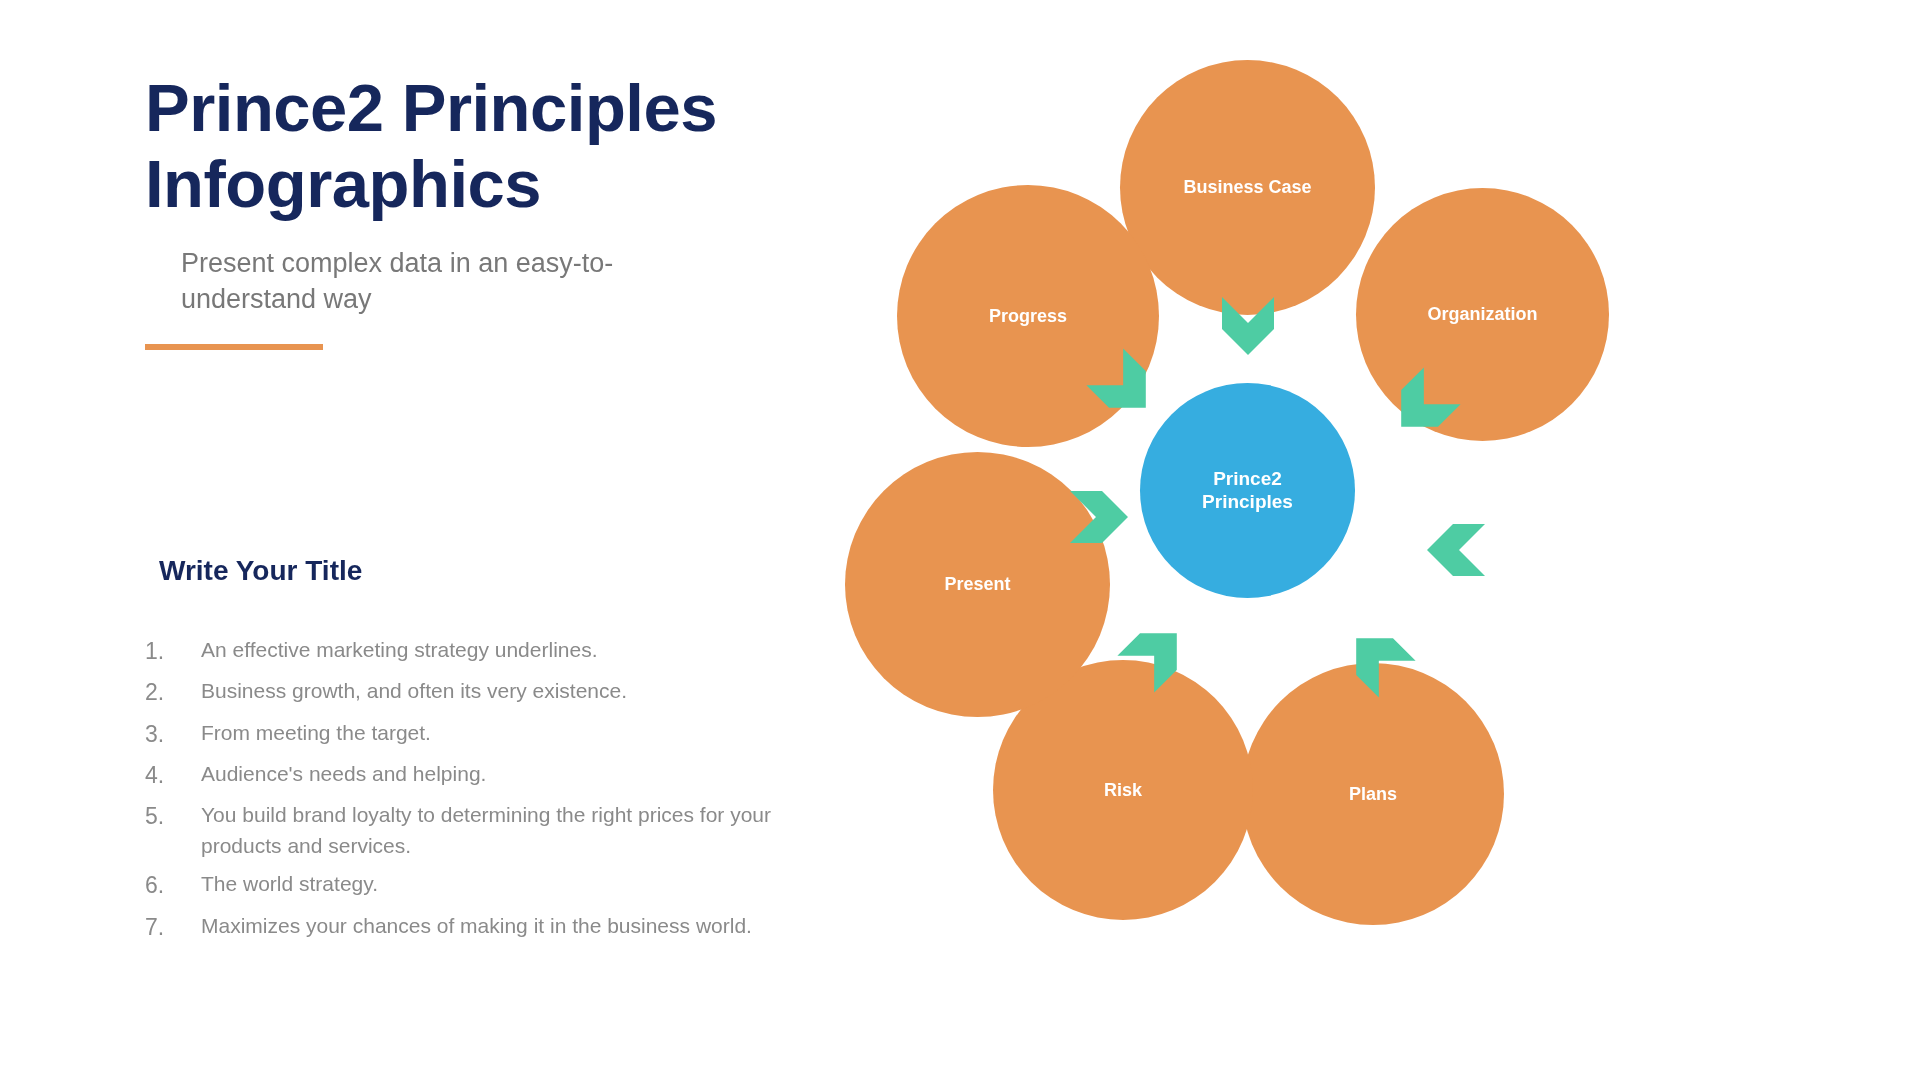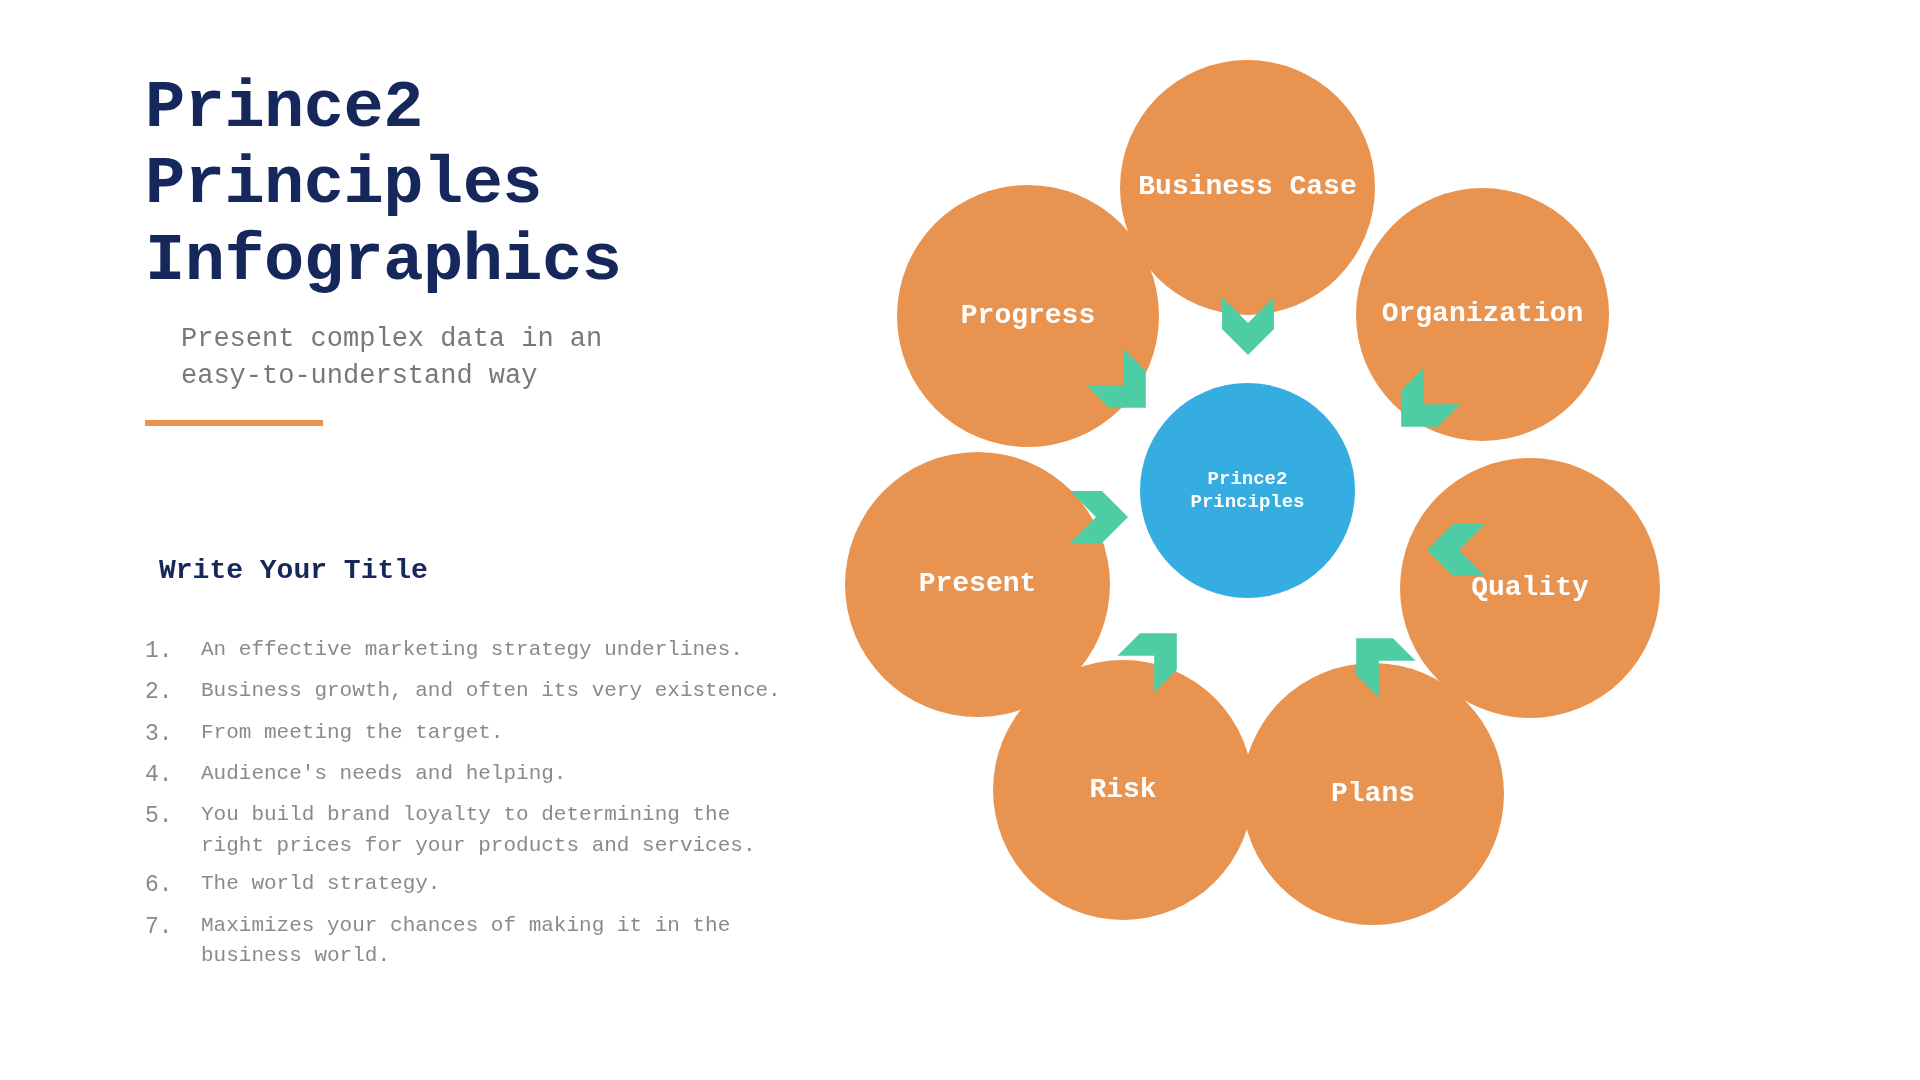--- a/index.html
+++ b/index.html
@@ -6,21 +6,20 @@
   html, body {
     width: 1920px; height: 1080px;
     background: #ffffff;
     font-family: "Liberation Sans", sans-serif;
     overflow: hidden;
   }
   .slide {
     position: relative;
     width: 1920px; height: 1080px;
     background: #ffffff;
-    font-family: Liberation Mono, monospace;
   }
 
   
   .left-panel {
     position: absolute;
     left: 145px; top: 70px;
     width: 690px;
   }
   .main-title {
     font-size: 67px;
@@ -86,21 +85,21 @@
   }
   .node {
     position: absolute;
     border-radius: 50%;
     background: #E89450;
     display: flex;
     align-items: center;
     justify-content: center;
     color: #ffffff;
     font-weight: bold;
-    font-size: 28px;
+    font-size: 18px;
     text-align: center;
     line-height: 1.15;
     padding: 10px;
   }
   .center-node {
     position: absolute;
     border-radius: 50%;
     background: #36ADE0;
     display: flex;
     align-items: center;
@@ -167,23 +166,20 @@
   <div class="diagram">
 
     <div class="node" style="left:260px; top:20px; width:255px; height:255px;">
       <span>Business Case</span>
     </div>
 
     <div class="node" style="left:496px; top:148px; width:253px; height:253px;">
       <span>Organization</span>
     </div>
 
-    <div class="node" style="left:540px; top:418px; width:260px; height:260px;">
-      <span>Quality</span>
-    </div>
 
     <div class="node" style="left:382px; top:623px; width:262px; height:262px;">
       <span>Plans</span>
     </div>
 
     <div class="node" style="left:133px; top:620px; width:260px; height:260px;">
       <span>Risk</span>
     </div>
 
     <div class="node" style="left:-15px; top:412px; width:265px; height:265px;">

